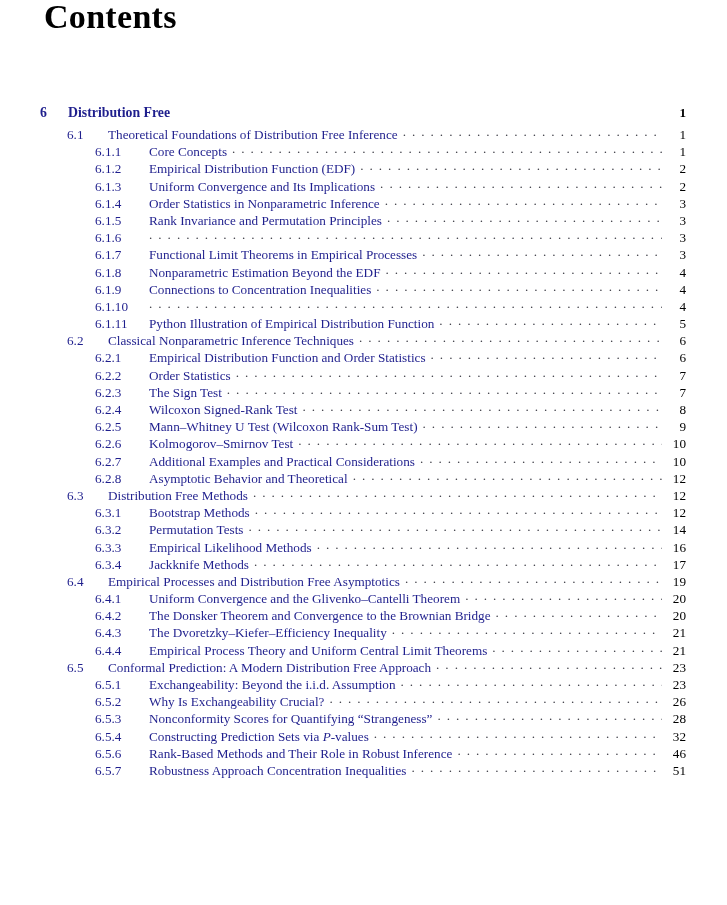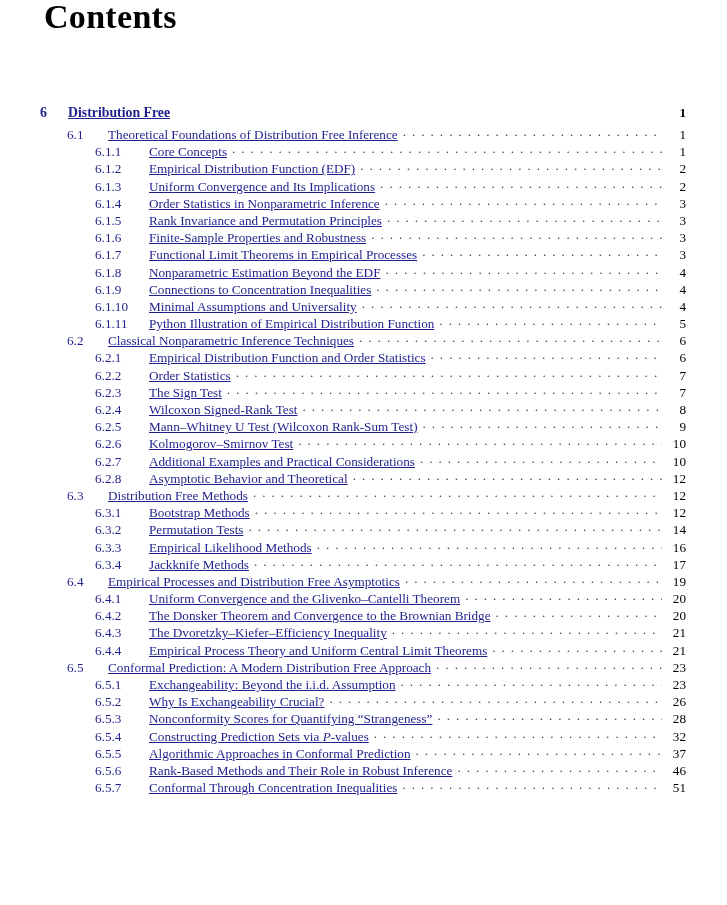--- a/index.html
+++ b/index.html
@@ -78,21 +78,20 @@
 
   .num {
     flex: 0 0 auto;
     display: inline-block;
     color: #1f1f8d;
   }
 
   .label {
     flex: 0 0 auto;
     padding-right: 5px;
-    text-decoration: underline;
   }
   .label i { font-style: italic; }
 
   .leader {
     flex: 1 1 auto;
     position: relative;
     overflow: hidden;
     height: 13px;
     margin: 0 4px 0 0;
     color: #3a3a3a;
@@ -162,21 +161,20 @@
         <span class="pg">3</span>
       </div>
       <div class="toc-row lvl2">
         <span class="num">6.1.5</span>
         <span class="label">Rank Invariance and Permutation Principles</span>
         <span class="leader"></span>
         <span class="pg">3</span>
       </div>
       <div class="toc-row lvl2">
         <span class="num">6.1.6</span>
-        <span class="label">Finite-Sample Properties and Robustness</span>
         <span class="leader"></span>
         <span class="pg">3</span>
       </div>
       <div class="toc-row lvl2">
         <span class="num">6.1.7</span>
         <span class="label">Functional Limit Theorems in Empirical Processes</span>
         <span class="leader"></span>
         <span class="pg">3</span>
       </div>
       <div class="toc-row lvl2">
@@ -186,21 +184,20 @@
         <span class="pg">4</span>
       </div>
       <div class="toc-row lvl2">
         <span class="num">6.1.9</span>
         <span class="label">Connections to Concentration Inequalities</span>
         <span class="leader"></span>
         <span class="pg">4</span>
       </div>
       <div class="toc-row lvl2">
         <span class="num">6.1.10</span>
-        <span class="label">Minimal Assumptions and Universality</span>
         <span class="leader"></span>
         <span class="pg">4</span>
       </div>
       <div class="toc-row lvl2">
         <span class="num">6.1.11</span>
         <span class="label">Python Illustration of Empirical Distribution Function</span>
         <span class="leader"></span>
         <span class="pg">5</span>
       </div>
       <div class="toc-row lvl1">
@@ -341,32 +338,26 @@
         <span class="leader"></span>
         <span class="pg">28</span>
       </div>
       <div class="toc-row lvl2">
         <span class="num">6.5.4</span>
         <span class="label">Constructing Prediction Sets via <i>P</i>-values</span>
         <span class="leader"></span>
         <span class="pg">32</span>
       </div>
       <div class="toc-row lvl2">
-        <span class="num">6.5.5</span>
-        <span class="label">Algorithmic Approaches in Conformal Prediction</span>
-        <span class="leader"></span>
-        <span class="pg">37</span>
-      </div>
-      <div class="toc-row lvl2">
         <span class="num">6.5.6</span>
         <span class="label">Rank-Based Methods and Their Role in Robust Inference</span>
         <span class="leader"></span>
         <span class="pg">46</span>
       </div>
       <div class="toc-row lvl2">
         <span class="num">6.5.7</span>
-        <span class="label">Conformal Through Concentration Inequalities</span>
+        <span class="label">Robustness Approach Concentration Inequalities</span>
         <span class="leader"></span>
         <span class="pg">51</span>
       </div>
     </div>
 
 </div>
 
 </body></html>

